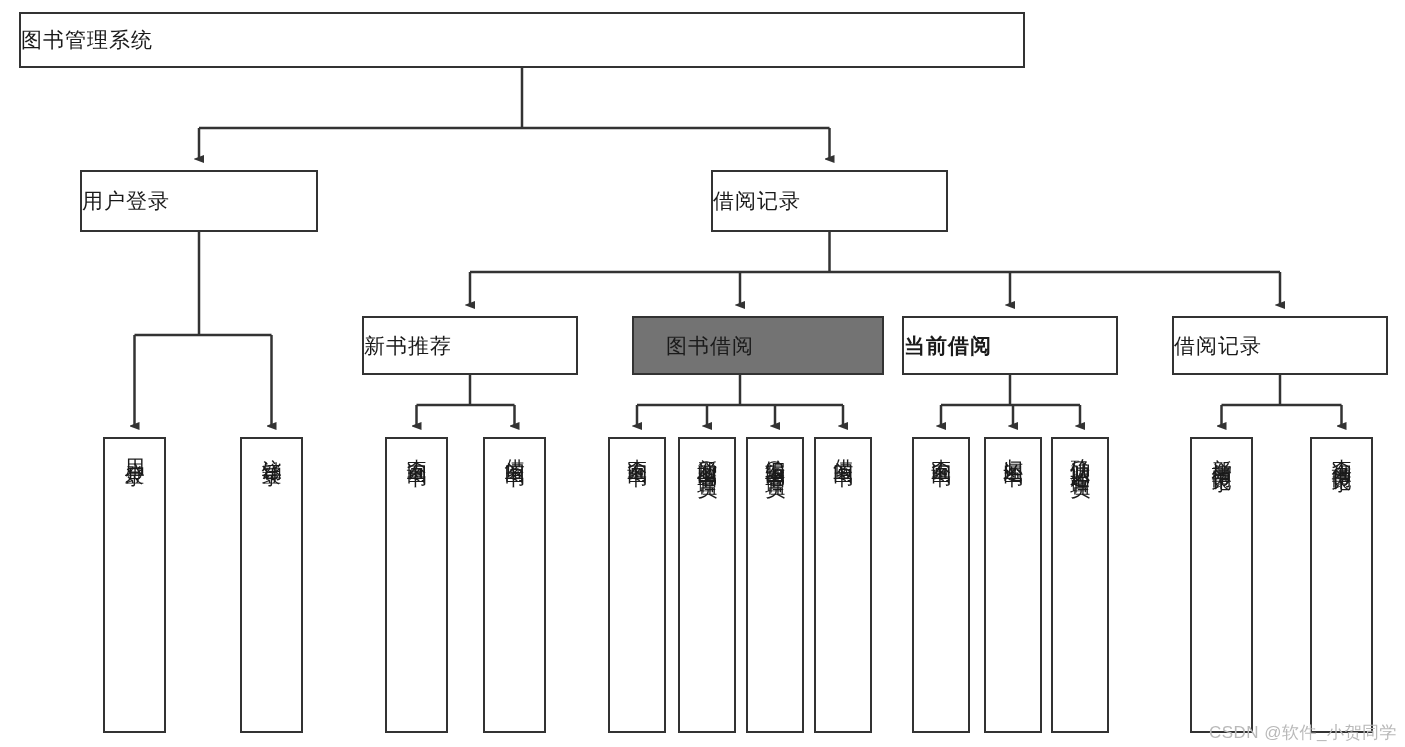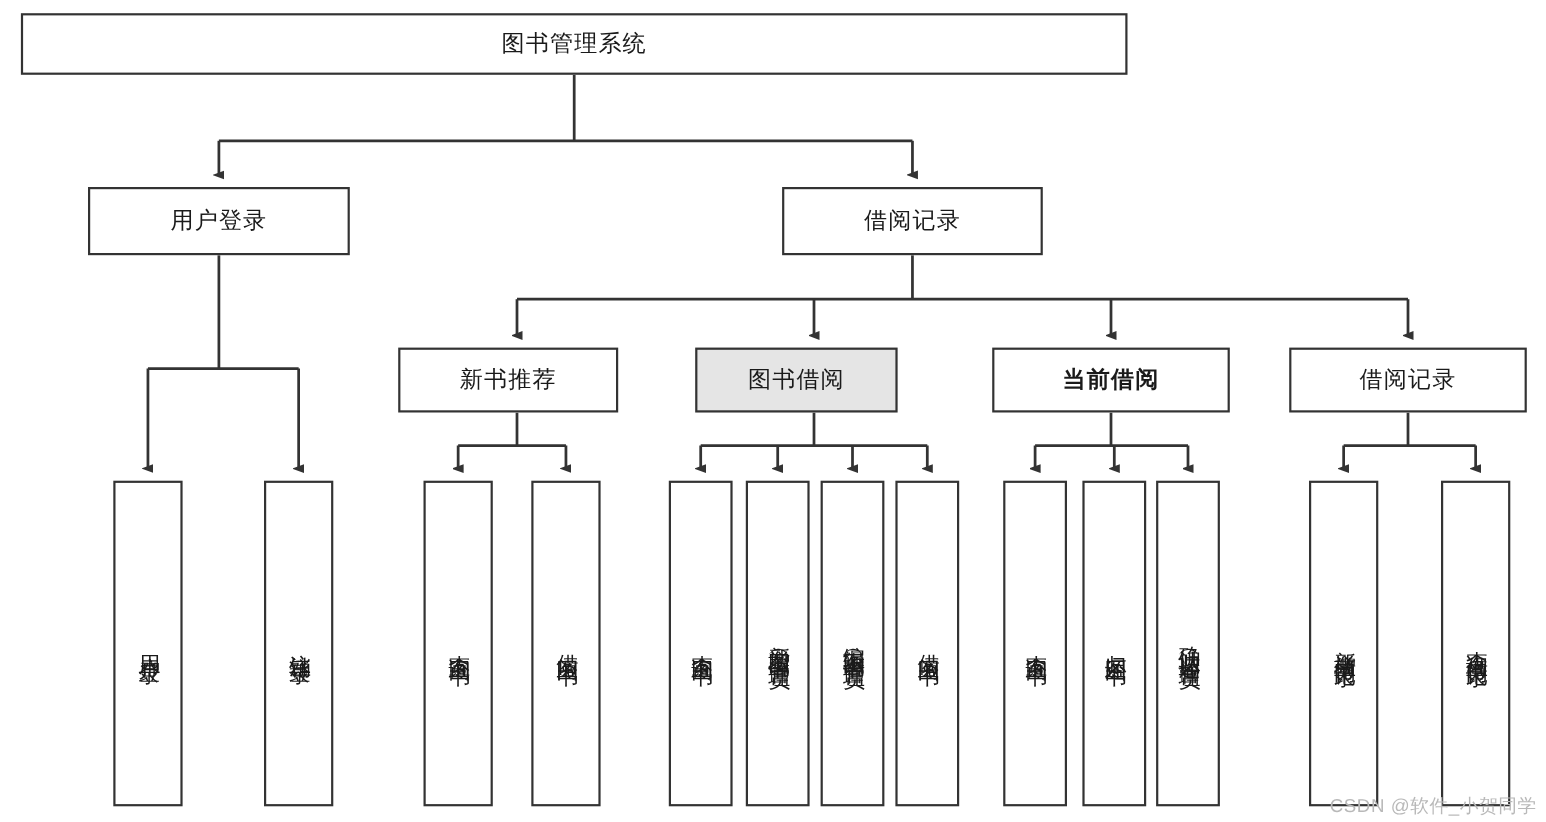--- a/index.html
+++ b/index.html
@@ -25,21 +25,20 @@
     height: 747px;
   }
   .node {
     position: absolute;
     box-sizing: border-box;
     border: 2px solid #333333;
     background: #ffffff;
     color: #1a1a1a;
     display: flex;
     align-items: center;
-    justify-content: center;
     text-align: center;
     letter-spacing: 1px;
     z-index: 2;
   }
   .node.horiz {
     font-size: 21px;
     line-height: 1.2;
   }
   .node.vert {
     font-size: 20px;
@@ -119,24 +118,24 @@
   <div id="nodes">
       <div class="node horiz" style="left: 19px; top: 12px; width: 1006px; height: 56px; border-color: rgb(51, 51, 51); background: rgb(255, 255, 255); color: rgb(26, 26, 26);">
         <span class="lbl">图书管理系统</span>
       </div>
       <div class="node horiz" style="left: 80px; top: 170px; width: 238px; height: 62px; border-color: rgb(51, 51, 51); background: rgb(255, 255, 255); color: rgb(26, 26, 26);">
         <span class="lbl">用户登录</span>
       </div>
       <div class="node horiz" style="left: 711px; top: 170px; width: 237px; height: 62px; border-color: rgb(51, 51, 51); background: rgb(255, 255, 255); color: rgb(26, 26, 26);">
         <span class="lbl">借阅记录</span>
       </div>
-      <div class="node horiz" style="left: 362px; top: 316px; width: 200px; height: 59px; border-color: rgb(51, 51, 51); background: rgb(255, 255, 255); color: rgb(26, 26, 26);">
+      <div class="node horiz" style="left: 362px; top: 316px; width: 216px; height: 59px; border-color: rgb(51, 51, 51); background: rgb(255, 255, 255); color: rgb(26, 26, 26);">
         <span class="lbl">新书推荐</span>
       </div>
-      <div class="node horiz" style="left: 632px; top: 316px; width: 184px; height: 59px; border-color: rgb(51, 51, 51); background: #e5e5e5; color: rgb(26, 26, 26);">
+      <div class="node horiz" style="left: 632px; top: 316px; width: 252px; height: 59px; border-color: rgb(51, 51, 51); background: #737373; color: rgb(26, 26, 26); padding-left: 32px;">
         <span class="lbl">图书借阅</span>
       </div>
       <div class="node horiz" style="left: 902px; top: 316px; width: 216px; height: 59px; border-color: rgb(51, 51, 51); background: rgb(255, 255, 255); color: rgb(26, 26, 26); font-weight: bold;">
         <span class="lbl">当前借阅</span>
       </div>
       <div class="node horiz" style="left: 1172px; top: 316px; width: 216px; height: 59px; border-color: rgb(51, 51, 51); background: rgb(255, 255, 255); color: rgb(26, 26, 26);">
         <span class="lbl">借阅记录</span>
       </div>
       <div class="node vert" style="left: 103px; top: 437px; width: 63px; height: 296px; border-color: rgb(51, 51, 51); background: rgb(255, 255, 255); color: rgb(26, 26, 26);">
         <span class="lbl">用户登录</span>

